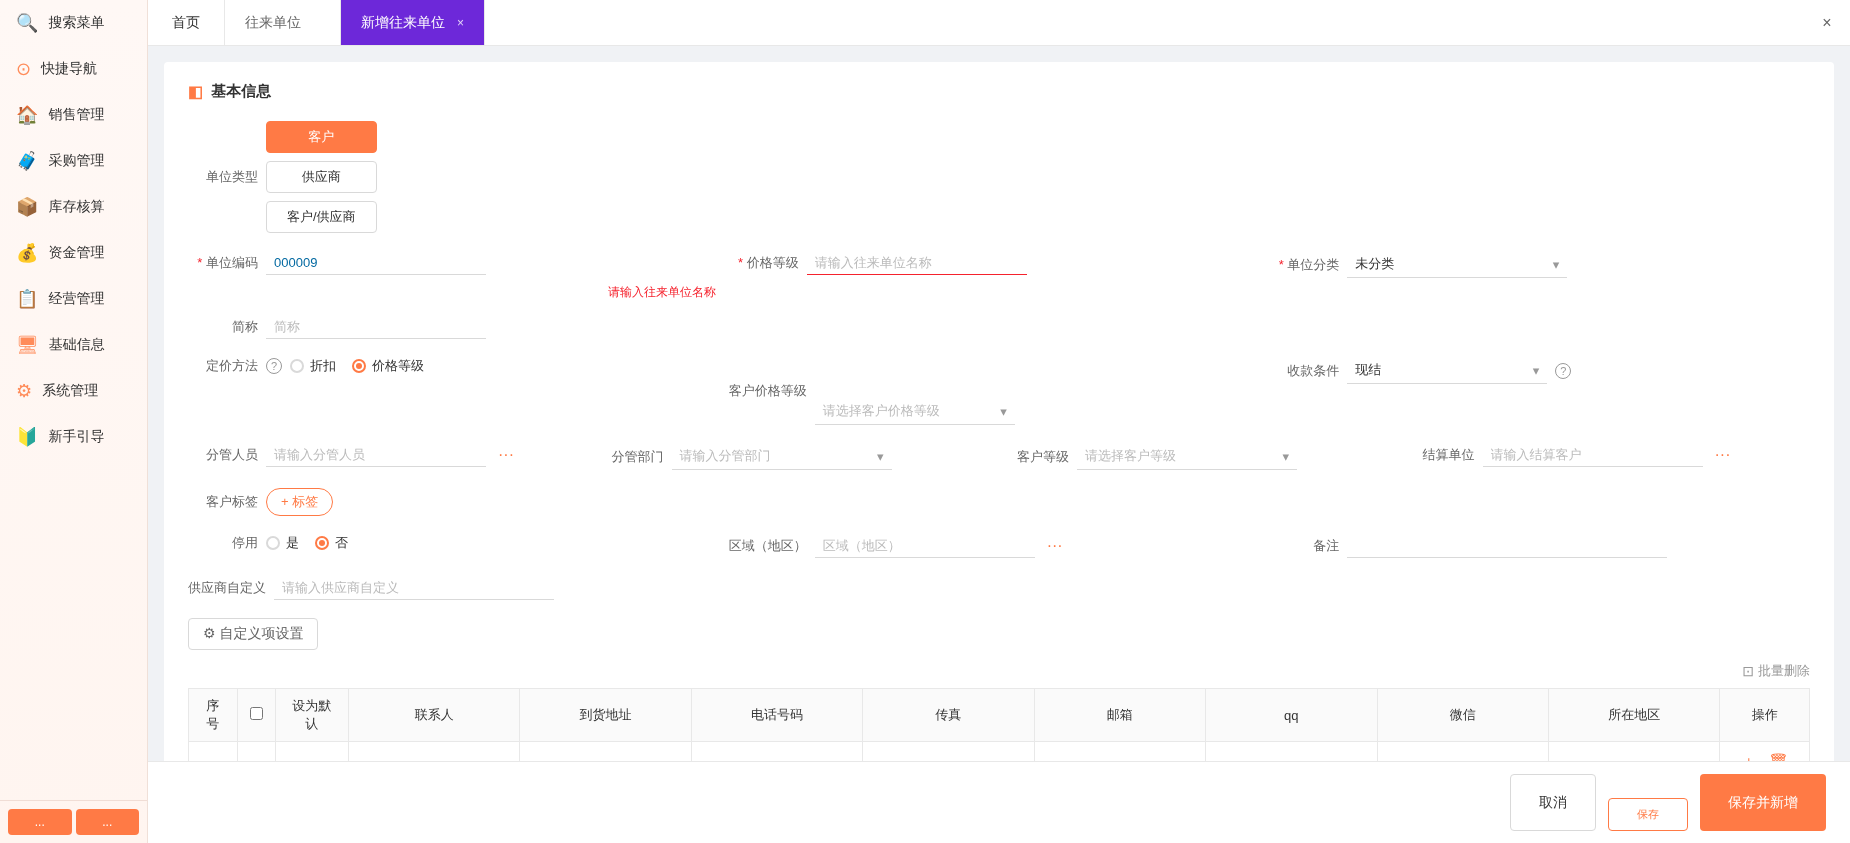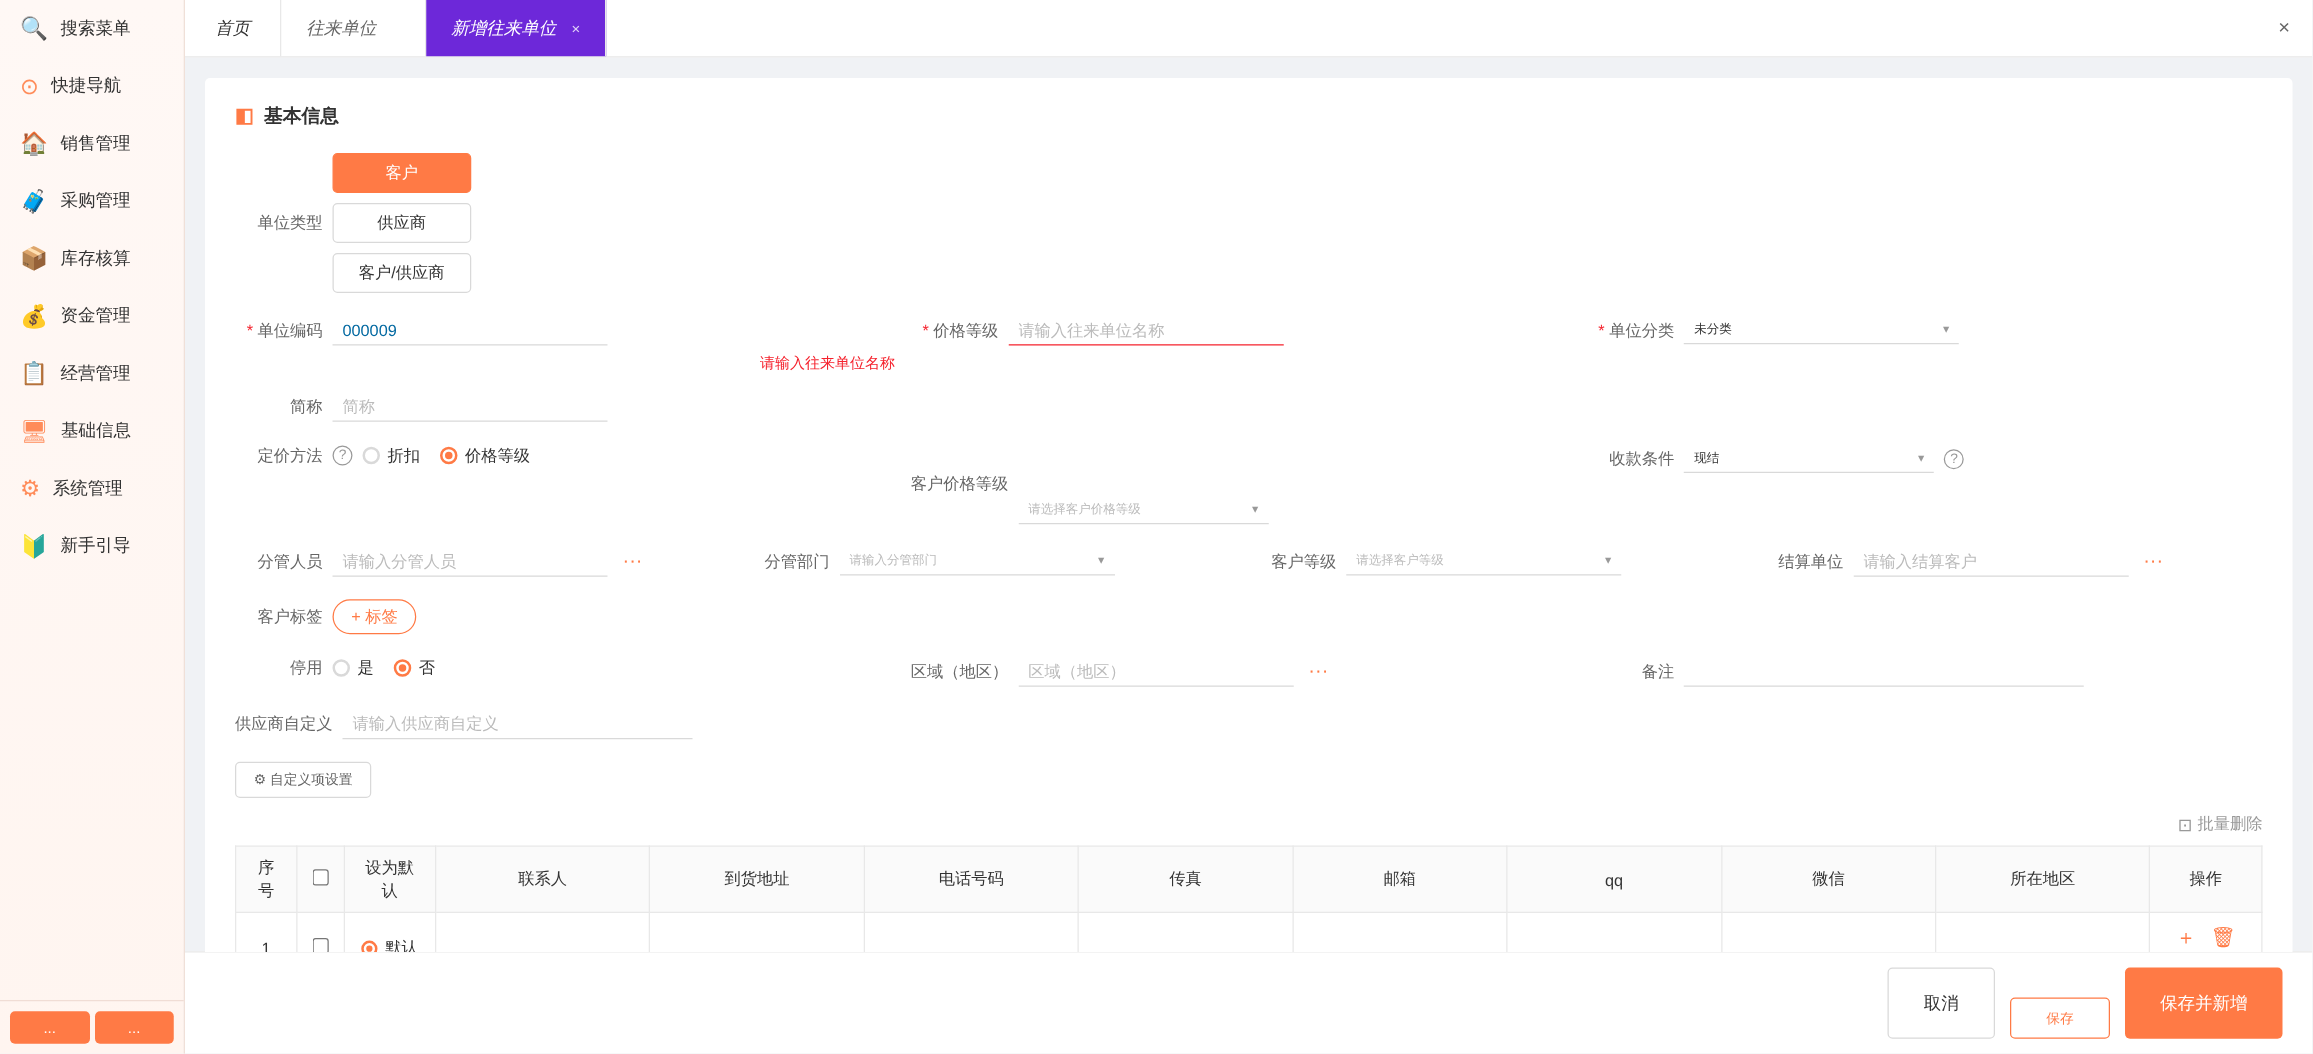--- a/index.html
+++ b/index.html
@@ -55,21 +55,20 @@
 
     
     .tab-bar {
       display: flex;
       align-items: flex-start;
       background: #fff;
       border-bottom: 1px solid #e8e8e8;
       height: 46px;
       padding: 0 0;
       flex-shrink: 0;
-      font-style: italic;
     }
     .tab {
       display: flex;
       align-items: center;
       padding: 0 20px;
       height: 100%;
       font-size: 14px;
       cursor: pointer;
       color: #666;
       border-right: 1px solid #e8e8e8;
@@ -174,21 +173,21 @@
     .form-select {
       display: flex;
       align-items: center;
       gap: 4px;
       flex: 1;
       min-width: 120px;
       max-width: 220px;
       border-bottom: 1px solid #d9d9d9;
       padding: 4px 8px;
       cursor: pointer;
-      font-size: 10px;
+      font-size: 13px;
       color: #333;
     }
     .form-select .placeholder { color: #bbb; }
     .form-select .chevron { color: #999; margin-left: auto; }
 
     
     .unit-type-group {
       display: flex;
       gap: 8px;
       flex-direction: column;
@@ -279,21 +278,21 @@
     }
 
     
     .custom-settings-btn {
       display: flex;
       align-items: center;
       gap: 6px;
       padding: 6px 14px;
       border: 1px solid #d9d9d9;
       border-radius: 4px;
-      font-size: 11px;
+      font-size: 14px;
       color: #666;
       cursor: pointer;
       background: #fff;
     }
 
     
     .batch-delete {
       text-align: right;
       font-size: 13px;
       color: #999;

